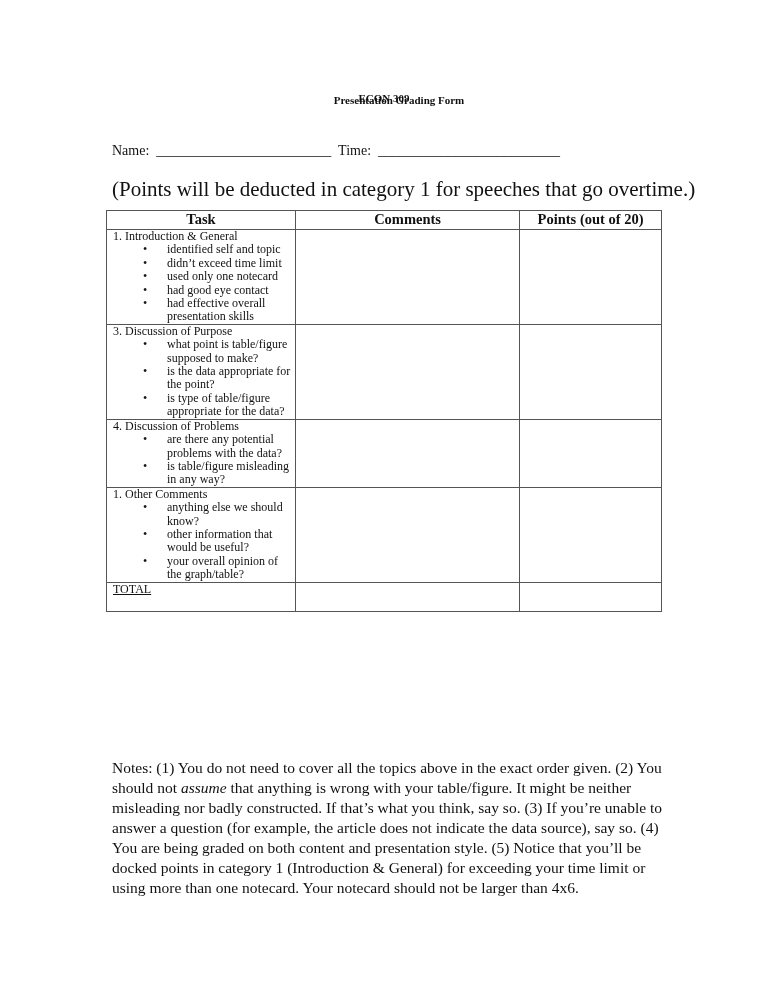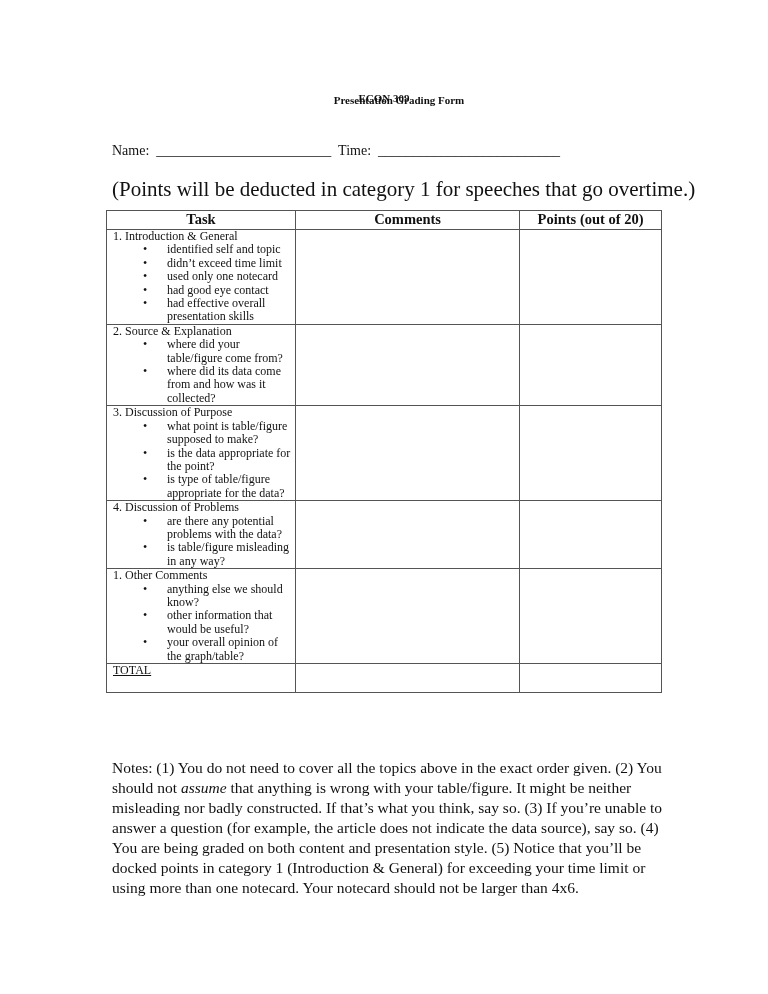--- a/index.html
+++ b/index.html
@@ -60,31 +60,20 @@
             <li><span class="bullet">•</span><span>used only one notecard</span></li>
             <li><span class="bullet">•</span><span>had good eye contact</span></li>
             <li><span class="bullet">•</span><span>had effective overall presentation skills</span></li>
           </ul>
         </td>
         <td class="c2"></td>
         <td class="c3"></td>
       </tr>
       <tr>
         <td class="c1">
-          <div class="task-title">2.  Source &amp; Explanation</div>
-          <ul class="items">
-            <li><span class="bullet">•</span><span>where did your table/figure come from?</span></li>
-            <li><span class="bullet">•</span><span>where did its data come from and how was it collected?</span></li>
-          </ul>
-        </td>
-        <td class="c2"></td>
-        <td class="c3"></td>
-      </tr>
-      <tr>
-        <td class="c1">
           <div class="task-title">3.  Discussion of Purpose</div>
           <ul class="items">
             <li><span class="bullet">•</span><span>what point is table/figure supposed to make?</span></li>
             <li><span class="bullet">•</span><span>is the data appropriate for the point?</span></li>
             <li><span class="bullet">•</span><span>is type of table/figure appropriate for the data?</span></li>
           </ul>
         </td>
         <td class="c2"></td>
         <td class="c3"></td>
       </tr>

